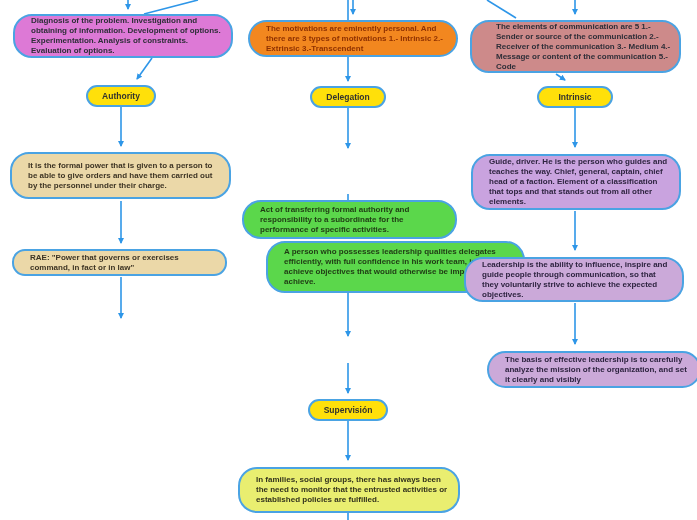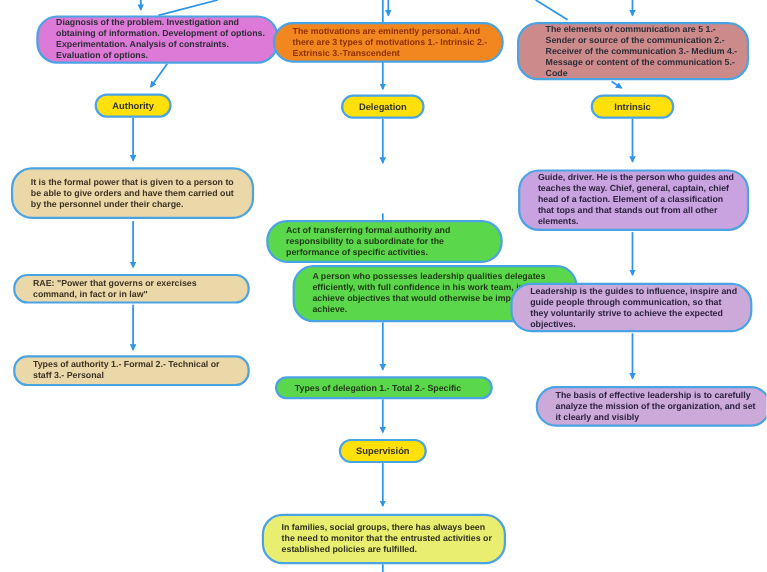--- a/index.html
+++ b/index.html
@@ -21,21 +21,21 @@
     color:#2e2e38;
     padding:2px 8px 2px 16px;
     cursor:default;
   }
   .node.rad-sm{border-radius:13px;}
   .pill{
     justify-content:center;text-align:center;
     padding:0 4px;border-radius:11px;
     font-size:8.5px;color:#33332e;
   }
-  .fill-pink{background:#dd79d6;margin-left:20px;}
+  .fill-pink{background:#dd79d6;}
   .fill-orange{background:#f2871f;color:#8f3100;}
   .fill-salmon{background:#cd8a8a;padding-left:24px;}
   .fill-tan{background:#ebd8a8;color:#3d3424;}
   .fill-green{background:#5bd74b;color:#1f3a14;}
   .fill-yellow{background:#ffe00a;}
   .fill-yellowgreen{background:#e9ee70;color:#33331e;}
   .fill-purple{background:#c9a3df;color:#2e2440;}
   .fill-purple-lt{background:#cba9d9;color:#2e2440;}
   line.conn{stroke:#2e96e8;stroke-width:1.6;}
 </style>
@@ -100,49 +100,43 @@
   </div>
 
   <div class="node fill-tan" style="left:10px;top:152px;width:221px;height:47px;">
     <span>It is the formal power that is given to a person to be able to give orders and have them carried out by the personnel under their charge.</span>
   </div>
 
   <div class="node fill-tan rad-sm" style="left:12px;top:249px;width:215px;height:27px;">
     <span>RAE: "Power that governs or exercises command, in fact or in law"</span>
   </div>
 
-  <div class="node fill-tan rad-sm" style="left:12px;top:323px;width:215px;height:28px;">
-    <span>Types of authority 1.- Formal 2.- Technical or staff 3.- Personal</span>
-  </div>
 
   <div class="node fill-green" style="left:242px;top:154px;width:215px;height:39px;margin-top:46px;">
     <span>Act of transferring formal authority and responsibility to a subordinate for the performance of specific activities.</span>
   </div>
 
   <div class="node fill-green" style="left:242px;top:241px;width:259px;height:52px;margin-left:24px;">
     <span>A person who possesses leadership qualities delegates efficiently, with full confidence in his work team, in order to achieve objectives that would otherwise be impossible to achieve.</span>
   </div>
 
-  <div class="node fill-green rad-sm" style="left:250px;top:342px;width:198px;height:21px;">
-    <span>Types of delegation 1.- Total 2.- Specific</span>
-  </div>
 
   <div class="node pill fill-yellow" style="left:308px;top:399px;width:80px;height:22px;">
     <span>Supervisión</span>
   </div>
 
   <div class="node fill-yellowgreen" style="left:238px;top:467px;width:222px;height:46px;">
     <span>In families, social groups, there has always been the need to monitor that the entrusted activities or established policies are fulfilled.</span>
   </div>
 
   <div class="node fill-purple" style="left:471px;top:154px;width:210px;height:56px;">
     <span>Guide, driver. He is the person who guides and teaches the way. Chief, general, captain, chief head of a faction. Element of a classification that tops and that stands out from all other elements.</span>
   </div>
 
   <div class="node fill-purple-lt" style="left:464px;top:257px;width:220px;height:45px;">
-    <span>Leadership is the guides to influence, inspire and guide people through communication, so that they voluntarily strive to achieve the expected objectives.</span>
+    <span>Leadership is the ability to influence, inspire and guide people through communication, so that they voluntarily strive to achieve the expected objectives.</span>
   </div>
 
   <div class="node fill-purple-lt" style="left:487px;top:351px;width:214px;height:37px;">
     <span>The basis of effective leadership is to carefully analyze the mission of the organization, and set it clearly and visibly</span>
   </div>
 
 </div>
 
 </body></html>

